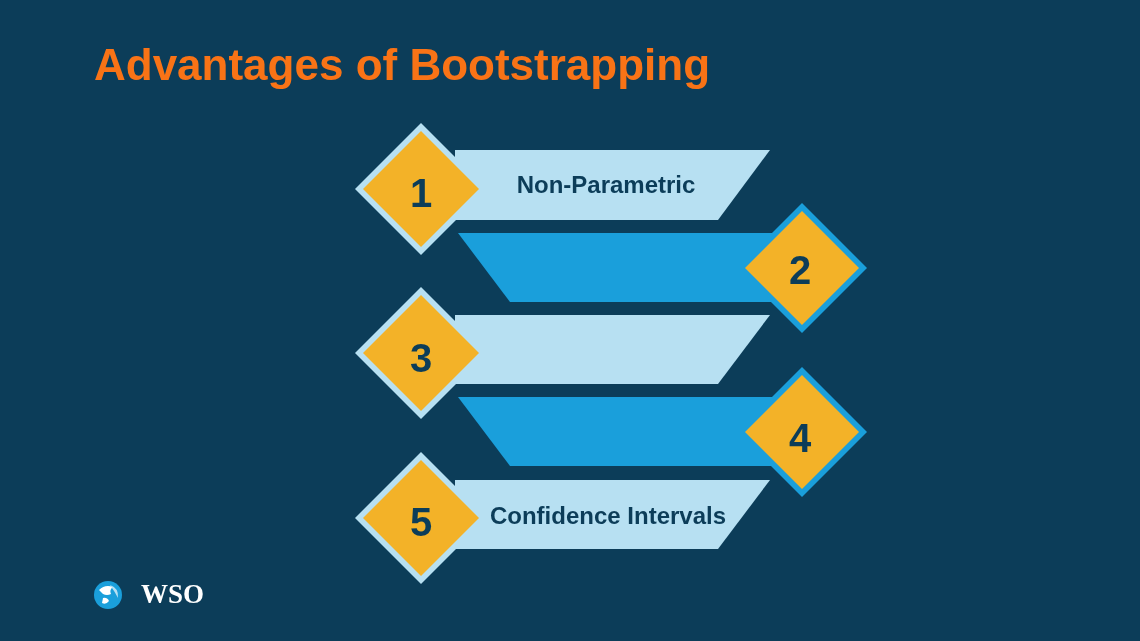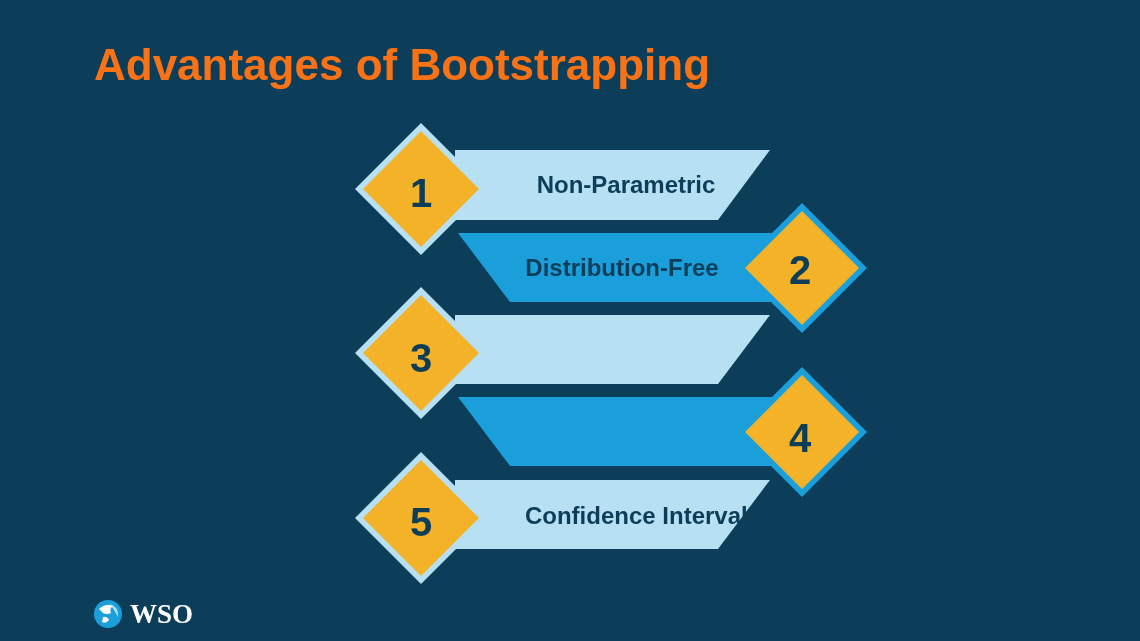--- a/index.html
+++ b/index.html
@@ -20,21 +20,21 @@
     position:absolute; font-weight:bold; color:#0c3d59;
     white-space:nowrap; transform:translate(-50%,-50%);
     font-size:24px;
   }
   .num {
     position:absolute; font-weight:bold; color:#0c3d59;
     transform:translate(-50%,-50%); font-size:40px;
   }
   .logo {
     position:absolute; left:93px; top:574px; height:36px;
-    display:flex; align-items:flex-start; gap:7px;margin-top:25px;
+    display:flex; align-items:flex-end; gap:18px;
   }
   .logo-text {
     font-family:"Liberation Serif", "DejaVu Serif", serif;
     font-weight:bold; font-size:27px; color:#ffffff;
   }
 </style>
 </head>
 <body>
 
 <div class="title">Advantages of Bootstrapping</div>
@@ -67,31 +67,30 @@
     </g>
 
     <g>
       <polygon points="455,480 770,480 718,549 455,549" fill="#b7e0f2"></polygon>
       <polygon points="421,452 487,518 421,584 355,518" fill="#b7e0f2"></polygon>
       <polygon points="421,460 479,518 421,576 363,518" fill="#f3b228"></polygon>
     </g>
   </svg>
 
   <div class="num" style="left:421px; top:193px;">1</div>
-  <div class="label" style="left:606px; top:185px;margin-left:20px;">Non-Parametric</div>
+  <div class="label" style="left:606px; top:185px;">Non-Parametric</div>
 
   <div class="num" style="left:800px; top:270px;">2</div>
-  <div class="label" style="left:622px; top:268px;">Distribution-Free</div>
 
   <div class="num" style="left:421px; top:358px;">3</div>
 
   <div class="num" style="left:800px; top:438px;">4</div>
 
   <div class="num" style="left:421px; top:522px;">5</div>
-  <div class="label" style="left:608px; top:516px;margin-left:35px;">Confidence Intervals</div>
+  <div class="label" style="left:608px; top:516px;">Confidence Intervals</div>
 </div>
 
 <div class="logo">
   <svg width="30" height="30" viewBox="0 0 30 30">
     <circle cx="15" cy="15" r="14" fill="#1a9fdb"></circle>
     <path d="M6 10 Q12 4 20 7 Q16 10 18 14 Q14 16 10 14 Q8 12 6 10Z" fill="#ffffff"></path>
     <path d="M10 18 Q14 17 16 21 Q13 25 9 23 Z" fill="#ffffff"></path>
     <path d="M17 5 Q26 8 25 18 Q22 12 17 5Z" fill="#b7e0f2"></path>
   </svg>
   <span class="logo-text">WSO</span>

